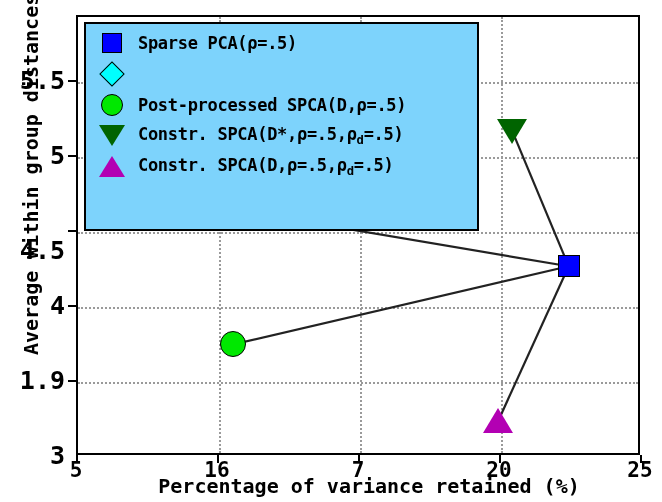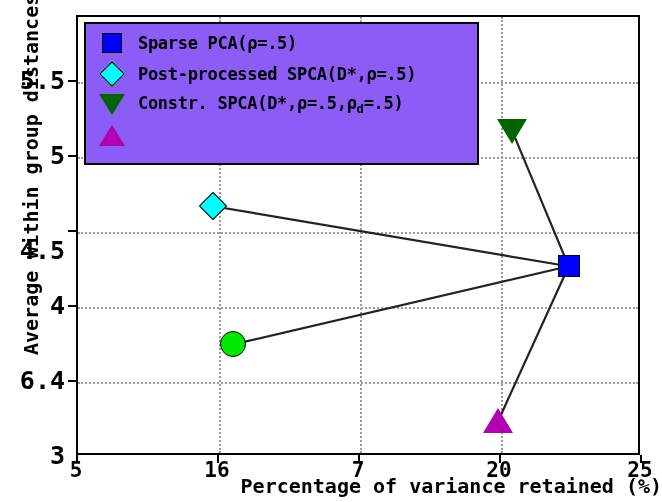--- a/index.html
+++ b/index.html
@@ -10,21 +10,21 @@
 
   
   .ylabel{
     position:absolute;left:-129px;top:183px;width:320px;
     transform:rotate(-90deg);transform-origin:center center;
     text-align:center;font-weight:bold;font-size:20px;color:#000;
     letter-spacing:0px;white-space:nowrap;
   }
   .xlabel{
     position:absolute;left:76px;top:474px;width:586px;
-    text-align:right;font-weight:bold;font-size:20px;color:#000;
+    text-align:center;font-weight:bold;font-size:20px;color:#000;
     white-space:nowrap;
   }
 
   
   .plot{
     position:absolute;left:76px;top:15px;width:564px;height:440px;
     border:2px solid #000;box-sizing:border-box;background:#fff;
   }
   .grid-v{position:absolute;top:0;bottom:0;width:0;
           border-left:2px dotted #9a9a9a;}
@@ -48,22 +48,22 @@
             border:1px solid #000;box-sizing:border-box;}
   .m-tri-down{width:0;height:0;border-left:15px solid transparent;
               border-right:15px solid transparent;border-top:25px solid #006400;}
   .m-tri-up{width:0;height:0;border-left:15px solid transparent;
             border-right:15px solid transparent;border-bottom:25px solid #b300b3;}
 
   svg.lines{position:absolute;left:0;top:0;width:564px;height:440px;overflow:visible;}
 
   
   .legend{
-    position:absolute;left:82px;top:20px;width:395px;height:143px;
-    border:2px solid #000;background:#8b5cf6;box-sizing:border-box;
+    position:absolute;left:82px;top:20px;width:395px;height:209px;
+    border:2px solid #000;background:#7dd3fc;box-sizing:border-box;
     padding:3px 0 0 0;
   }
   .legend-row{display:flex;align-items:center;height:31px;padding-left:9px;}
   .legend-swatch{width:34px;display:flex;align-items:center;justify-content:center;flex:0 0 34px;}
   .legend-text{font-size:17px;font-weight:bold;color:#000;white-space:nowrap;
                margin-left:9px;letter-spacing:-0.3px;}
   .lg-square{width:20px;height:20px;background:#0000ff;border:1px solid #000;box-sizing:border-box;}
   .lg-diamond{width:18px;height:18px;background:#00ffff;border:1px solid #000;
               box-sizing:border-box;transform:rotate(45deg);}
   .lg-circle{width:22px;height:22px;border-radius:50%;background:#00e800;
@@ -113,51 +113,57 @@
           <div class="legend-row">
             <div class="legend-swatch">
               <div class="lg-square"></div>
             </div>
             <div class="legend-text"><span>Sparse PCA(ρ=.5)</span></div>
           </div>
           <div class="legend-row">
             <div class="legend-swatch">
               <div class="lg-diamond"></div>
             </div>
-            <div class="legend-text"><span>Post-processed SPCA(D*,ρ=.5)</span></div>
+          </div>
+          <div class="legend-row">
+            <div class="legend-swatch">
+              <div class="lg-circle"></div>
+            </div>
+            <div class="legend-text"><span>Post-processed SPCA(D,ρ=.5)</span></div>
           </div>
           <div class="legend-row">
             <div class="legend-swatch">
               <div class="lg-tri-down"></div>
             </div>
             <div class="legend-text"><span>Constr. SPCA(D*,ρ=.5,ρ</span><span class="sub">d</span><span>=.5)</span></div>
           </div>
           <div class="legend-row">
             <div class="legend-swatch">
               <div class="lg-tri-up"></div>
             </div>
+            <div class="legend-text"><span>Constr. SPCA(D,ρ=.5,ρ</span><span class="sub">d</span><span>=.5)</span></div>
           </div>
         </div>
     </div>
   </div>
 
   <div id="ticks">
       <div class="tick-x" style="left: 76px;"></div>
       <div class="tlab-x" style="left: 46px;">5</div>
       <div class="tick-x" style="left: 217px;"></div>
       <div class="tlab-x" style="left: 187px;">16</div>
       <div class="tick-x" style="left: 358px;"></div>
       <div class="tlab-x" style="left: 328px;">7</div>
       <div class="tick-x" style="left: 499px;"></div>
       <div class="tlab-x" style="left: 469px;">20</div>
       <div class="tick-x" style="left: 640px;"></div>
       <div class="tlab-x" style="left: 610px;">25</div>
       <div class="tlab-y" style="left: 5px; top: 441px;">3</div>
       <div class="tick-y" style="top: 379.915px;"></div>
-      <div class="tlab-y" style="left: 5px; top: 365.915px;">6.4</div>
+      <div class="tlab-y" style="left: 5px; top: 365.915px;">1.9</div>
       <div class="tick-y" style="top: 304.829px;"></div>
       <div class="tlab-y" style="left: 5px; top: 290.829px;">4</div>
       <div class="tick-y" style="top: 229.744px;"></div>
       <div class="tlab-y" style="left: 5px; top: 215.744px; margin-top: 20px;">4.5</div>
       <div class="tick-y" style="top: 154.659px;"></div>
       <div class="tlab-y" style="left: 5px; top: 140.659px;">5</div>
       <div class="tick-y" style="top: 79.5734px;"></div>
       <div class="tlab-y" style="left: 5px; top: 65.5734px;">5.5</div>
     </div>
 

